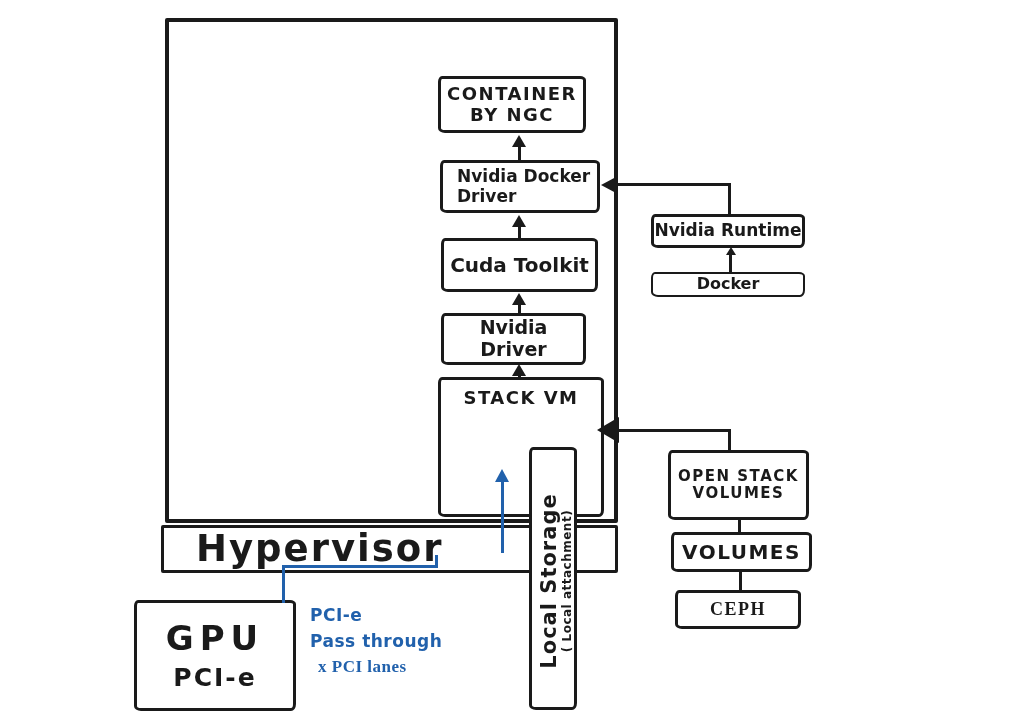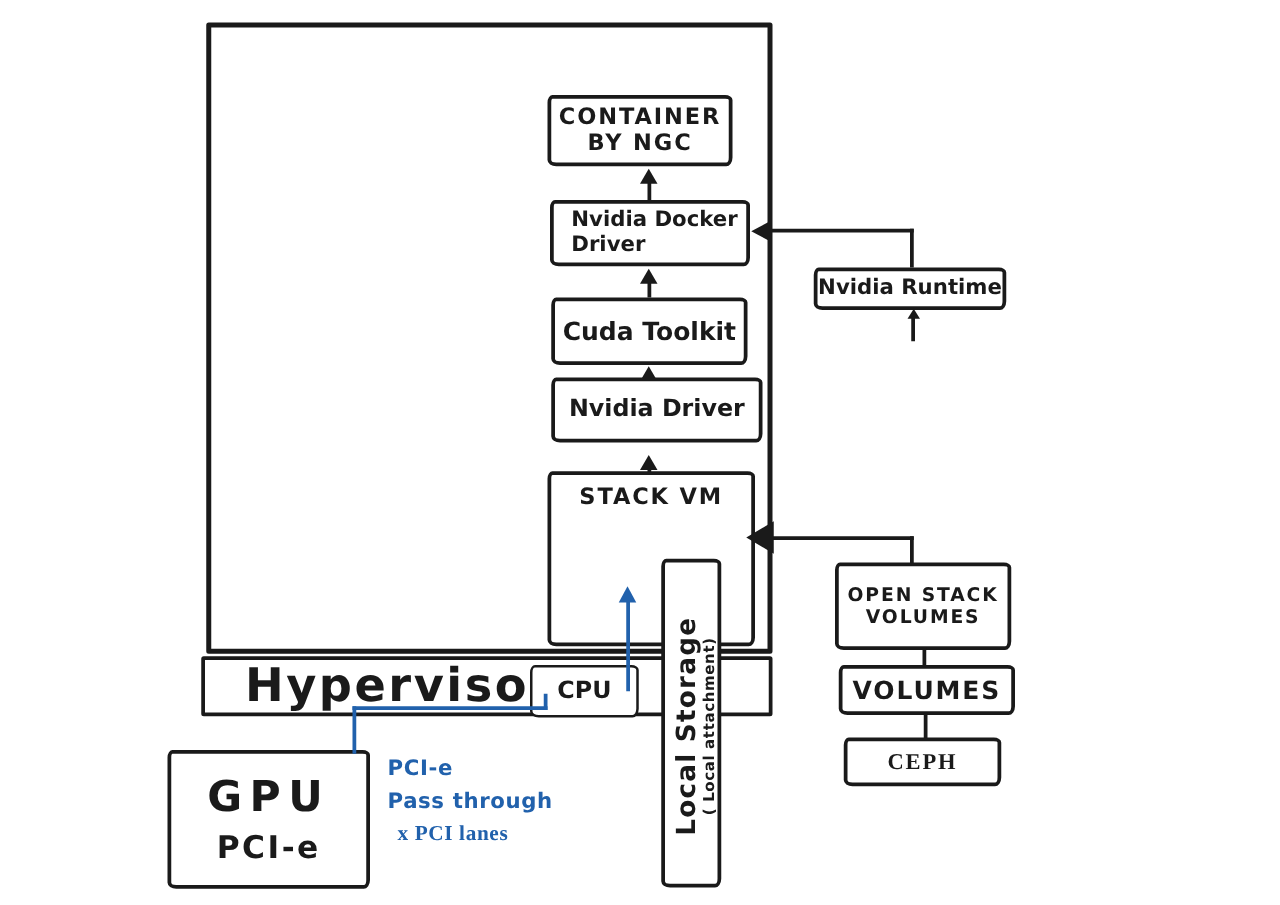--- a/index.html
+++ b/index.html
@@ -99,21 +99,21 @@
   <div class="vline" style="left:518px; top:226px; height:12px;"></div>
   <div class="tri up-sm" style="left:512px; top:215px;"></div>
 
   <div class="box" style="left:441px; top:238px; width:157px; height:54px; font-size:20px;text-align:right;">
     <span>Cuda Toolkit</span>
   </div>
 
   <div class="vline" style="left:518px; top:303px; height:10px;"></div>
   <div class="tri up-sm" style="left:512px; top:293px;"></div>
 
-  <div class="box" style="left:441px; top:302px; width:169px; height:52px; font-size:19px;">
+  <div class="box" style="left:441px; top:313px; width:145px; height:52px; font-size:19px;">
     <span>Nvidia Driver</span>
   </div>
 
   <div class="vline" style="left:518px; top:373px; height:5px;"></div>
   <div class="tri up-sm" style="left:512px; top:364px;"></div>
 
   <div class="box" style="left:438px; top:377px; width:166px; height:140px; justify-content:flex-start; padding-top:8px; font-size:18px;">
     <span class="caps">STACK VM</span>
   </div>
 
@@ -121,20 +121,23 @@
   <div class="vline" style="left:728px; top:183px; height:31px;"></div>
   <div class="tri left-sm" style="left:601px; top:177px;"></div>
 
   <div class="box" style="left:651px; top:214px; width:154px; height:34px; font-size:17px;">
     <span>Nvidia Runtime</span>
   </div>
 
   <div class="vline" style="left:729px; top:254px; height:19px;"></div>
   <div class="tri up-xs" style="left:726px; top:247px;"></div>
 
+  <div class="box" style="left:651px; top:272px; width:154px; height:25px; font-size:16px; border-width:2px;">
+    <span>Docker</span>
+  </div>
 
   <div class="hline" style="left:618px; top:429px; width:113px;"></div>
   <div class="vline" style="left:728px; top:429px; height:22px;"></div>
   <div class="tri left-lg" style="left:597px; top:417px;"></div>
 
   <div class="box" style="left:668px; top:450px; width:141px; height:70px; font-size:15px;">
     <span class="caps">OPEN STACK</span>
     <span class="caps">VOLUMES</span>
   </div>
 
@@ -146,23 +149,20 @@
 
   <div class="vline" style="left:739px; top:571px; height:21px;"></div>
 
   <div class="box" style="left:675px; top:590px; width:126px; height:39px; font-size:18px;font-family:Liberation Serif, serif;">
     <span class="caps">CEPH</span>
   </div>
 
   <div class="box" style="left:161px; top:525px; width:457px; height:48px; border-radius:2px;"></div>
   <div class="band-label" style="left:196px; top:527px;">Hypervisor</div>
 
-  <div class="box" style="left:424px; top:532px; width:87px; height:42px; font-size:19px; border-width:2px; z-index:3;">
-    <span>CPU</span>
-  </div>
 
   <div class="vline blue" style="left:282px; top:565px; height:38px; z-index:6;"></div>
   <div class="hline blue" style="left:282px; top:565px; width:156px; z-index:6;"></div>
   <div class="vline blue" style="left:435px; top:555px; height:13px; z-index:6;"></div>
 
   <div class="vline blue" style="left:501px; top:481px; height:72px; z-index:6;"></div>
   <div class="tri up-blue" style="left:495px; top:469px; z-index:6;"></div>
 
   <div class="box" style="left:529px; top:447px; width:48px; height:263px; z-index:5;">
     <div class="rot-wrap" style="width:260px; height:44px; left:-106px; top:109px;">

